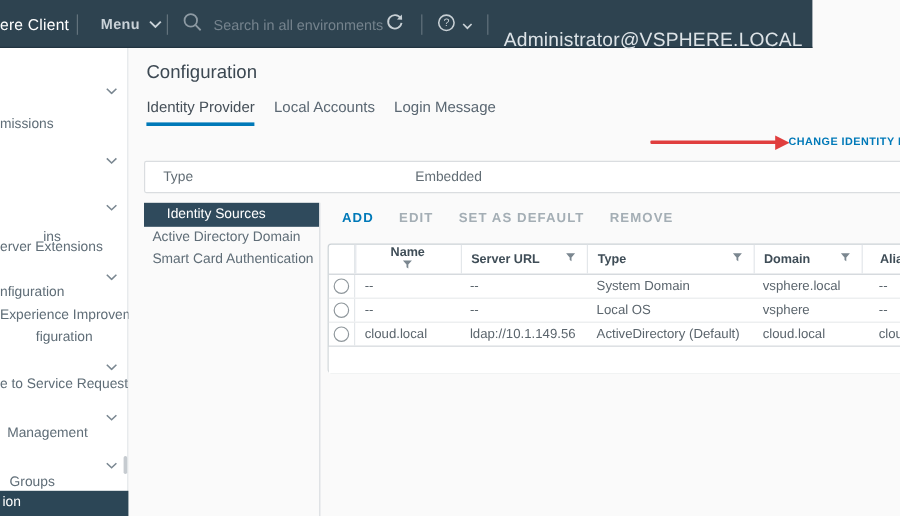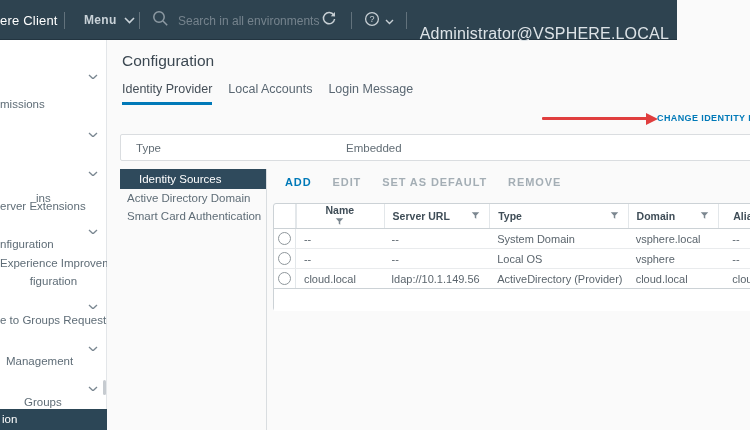--- a/index.html
+++ b/index.html
@@ -163,33 +163,33 @@
           </svg></span>
       </div>
       <div class="side-row" style="top: 195px; padding-left: 0px;"><span>nfiguration</span></div>
       <div class="side-row" style="top: 214px; padding-left: 0px;"><span>Experience Improvem...</span></div>
       <div class="side-row" style="top: 232px; padding-left: 0px; text-align: center;"><span>figuration</span></div>
       <div class="side-row" style="top: 251px; padding-left: 0px;">
         <span class="chev"><svg width="10" height="6" viewBox="0 0 10 6">
             <path d="M1 1l4 3.8L9 1" fill="none" stroke="#7a8791" stroke-width="1.3"></path>
           </svg></span>
       </div>
-      <div class="side-row" style="top: 271px; padding-left: 0px;"><span>e to Groups Request</span></div>
+      <div class="side-row" style="top: 271px; padding-left: 0px;"><span>e to Service Request</span></div>
       <div class="side-row" style="top: 293px; padding-left: 0px;">
         <span class="chev"><svg width="10" height="6" viewBox="0 0 10 6">
             <path d="M1 1l4 3.8L9 1" fill="none" stroke="#7a8791" stroke-width="1.3"></path>
           </svg></span>
       </div>
       <div class="side-row" style="top: 312px; padding-left: 6px;"><span>Management</span></div>
       <div class="side-row" style="top: 333px; padding-left: 0px;">
         <span class="chev"><svg width="10" height="6" viewBox="0 0 10 6">
             <path d="M1 1l4 3.8L9 1" fill="none" stroke="#7a8791" stroke-width="1.3"></path>
           </svg></span>
       </div>
-      <div class="side-row" style="top: 353px; padding-left: 24px;"><span>Groups</span></div>
+      <div class="side-row" style="top: 353px; padding-left: 8px;"><span>Groups</span></div>
       <div class="side-row sel" style="top: 369px; padding-left: 2px;"><span>ion</span></div>
     </div>
   <div class="scroll-thumb"></div>
 </aside>
 
 <main class="content">
   <h1 class="page-title">Configuration</h1>
   <nav class="tabs" id="tabs">
       <div class="tab active">Identity Provider</div>
       <div class="tab">Local Accounts</div>
@@ -270,20 +270,20 @@
           <div class="gr-cell c3">Local OS</div>
           <div class="gr-cell c4">vsphere</div>
           <div class="gr-cell c5">--</div>
         </div>
         <div class="grid-row">
           <div class="gr-cell c0">
             <span class="radio"></span>
           </div>
           <div class="gr-cell c1">cloud.local</div>
           <div class="gr-cell c2">ldap://10.1.149.56</div>
-          <div class="gr-cell c3">ActiveDirectory (Provider)</div>
+          <div class="gr-cell c3">ActiveDirectory (Default)</div>
           <div class="gr-cell c4">cloud.local</div>
           <div class="gr-cell c5">cloud.local</div>
         </div>
       </div>
     <div class="grid-footer"></div>
   </div>
 </main>
 
 </body></html>

